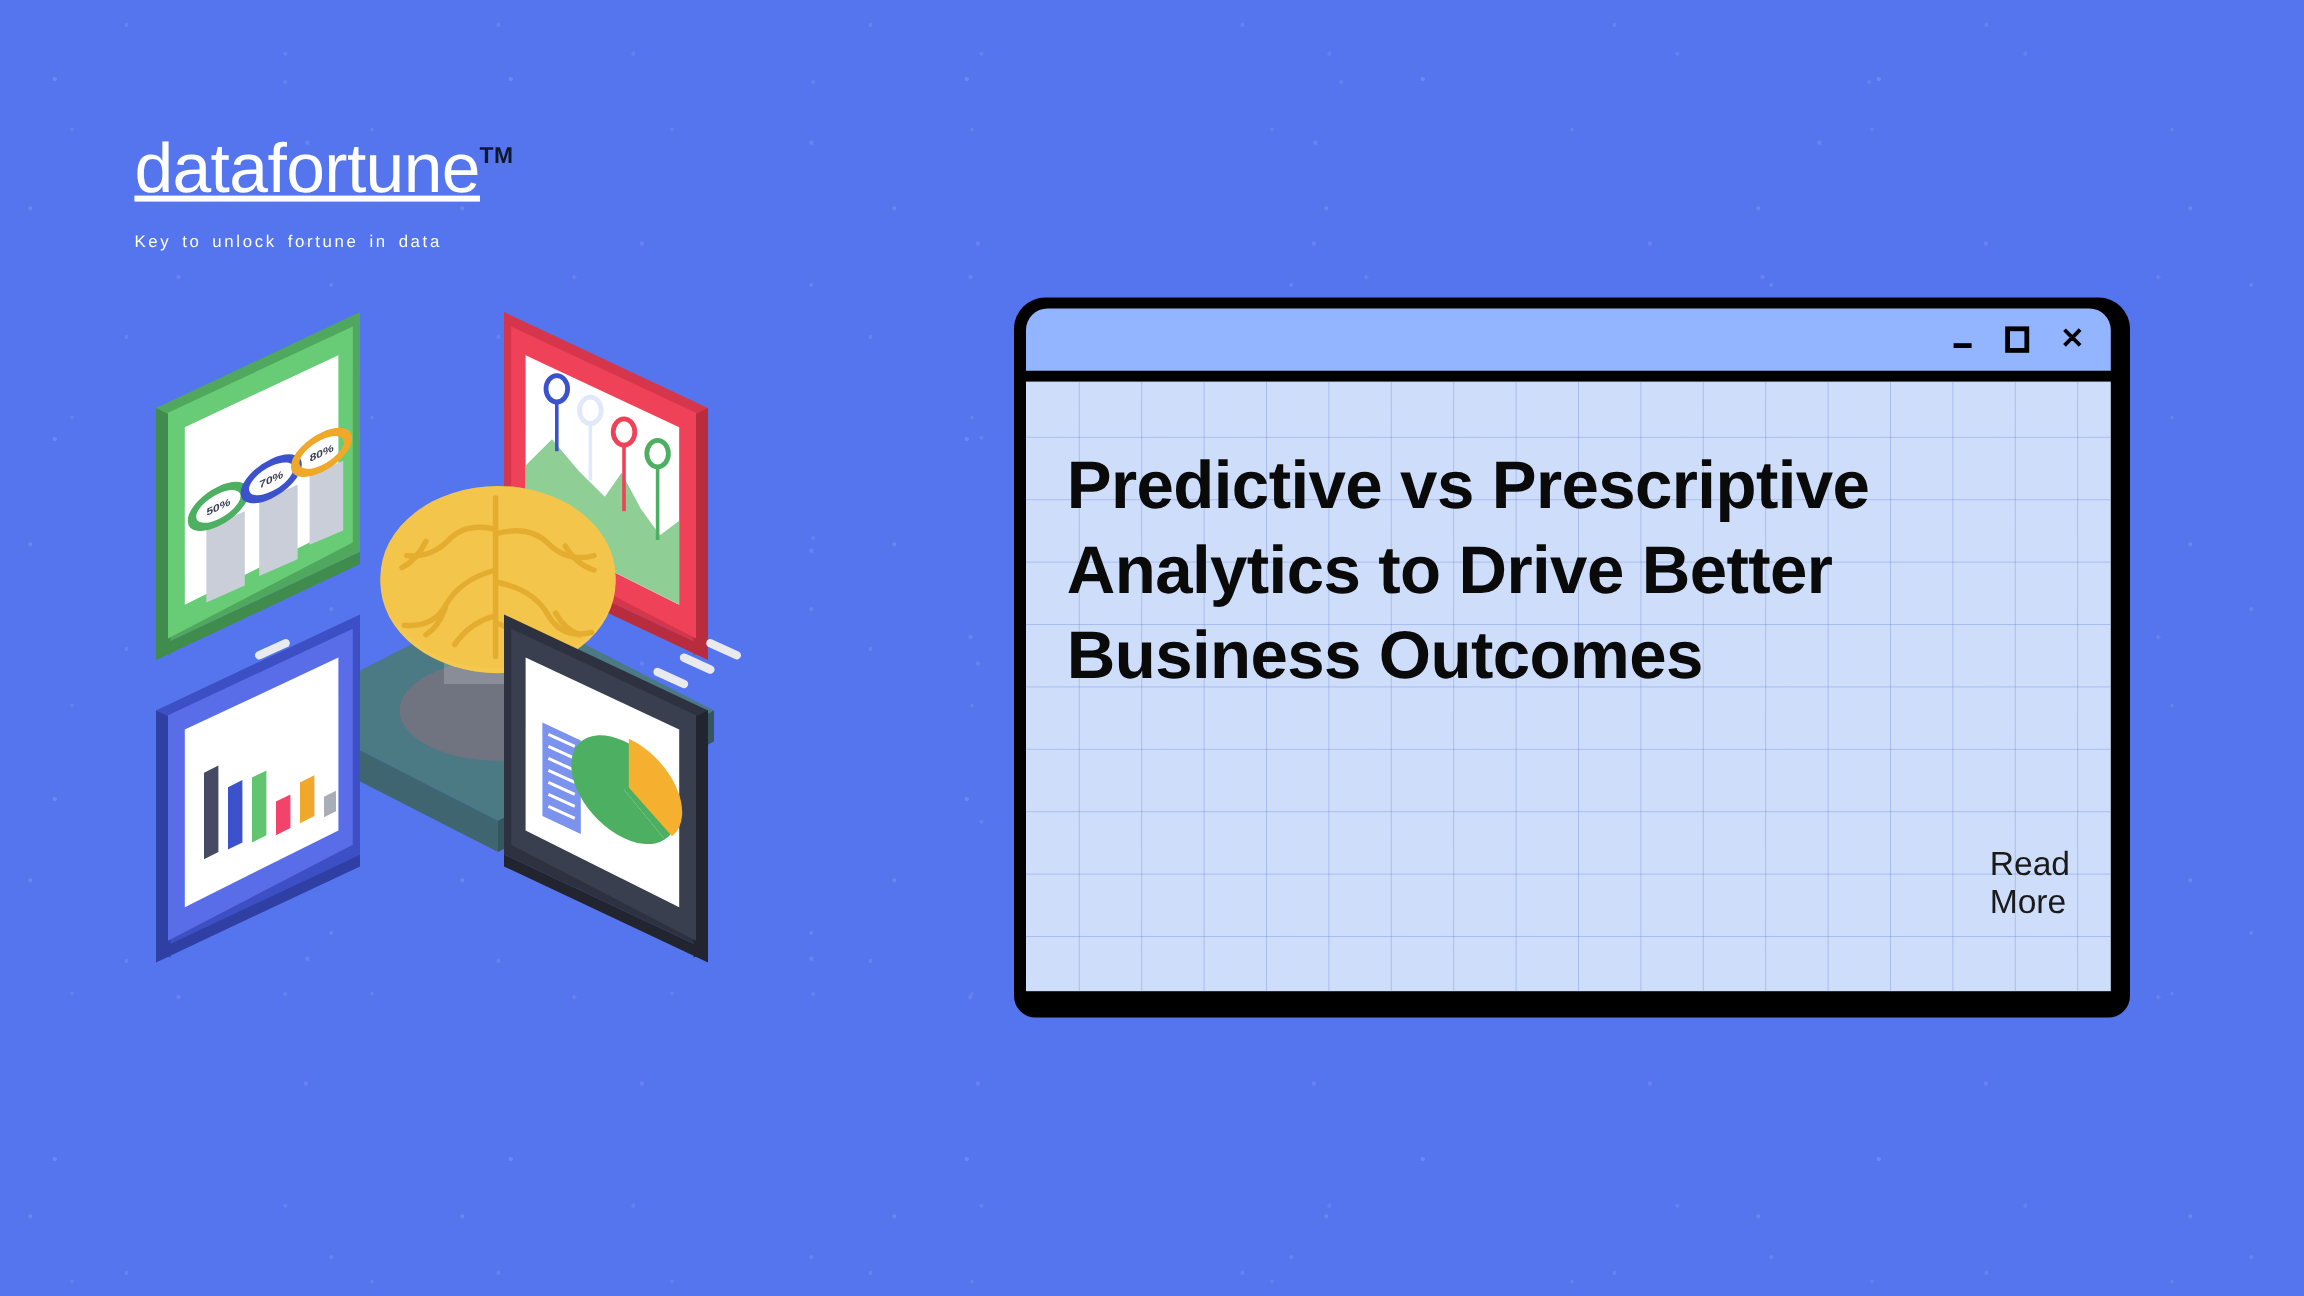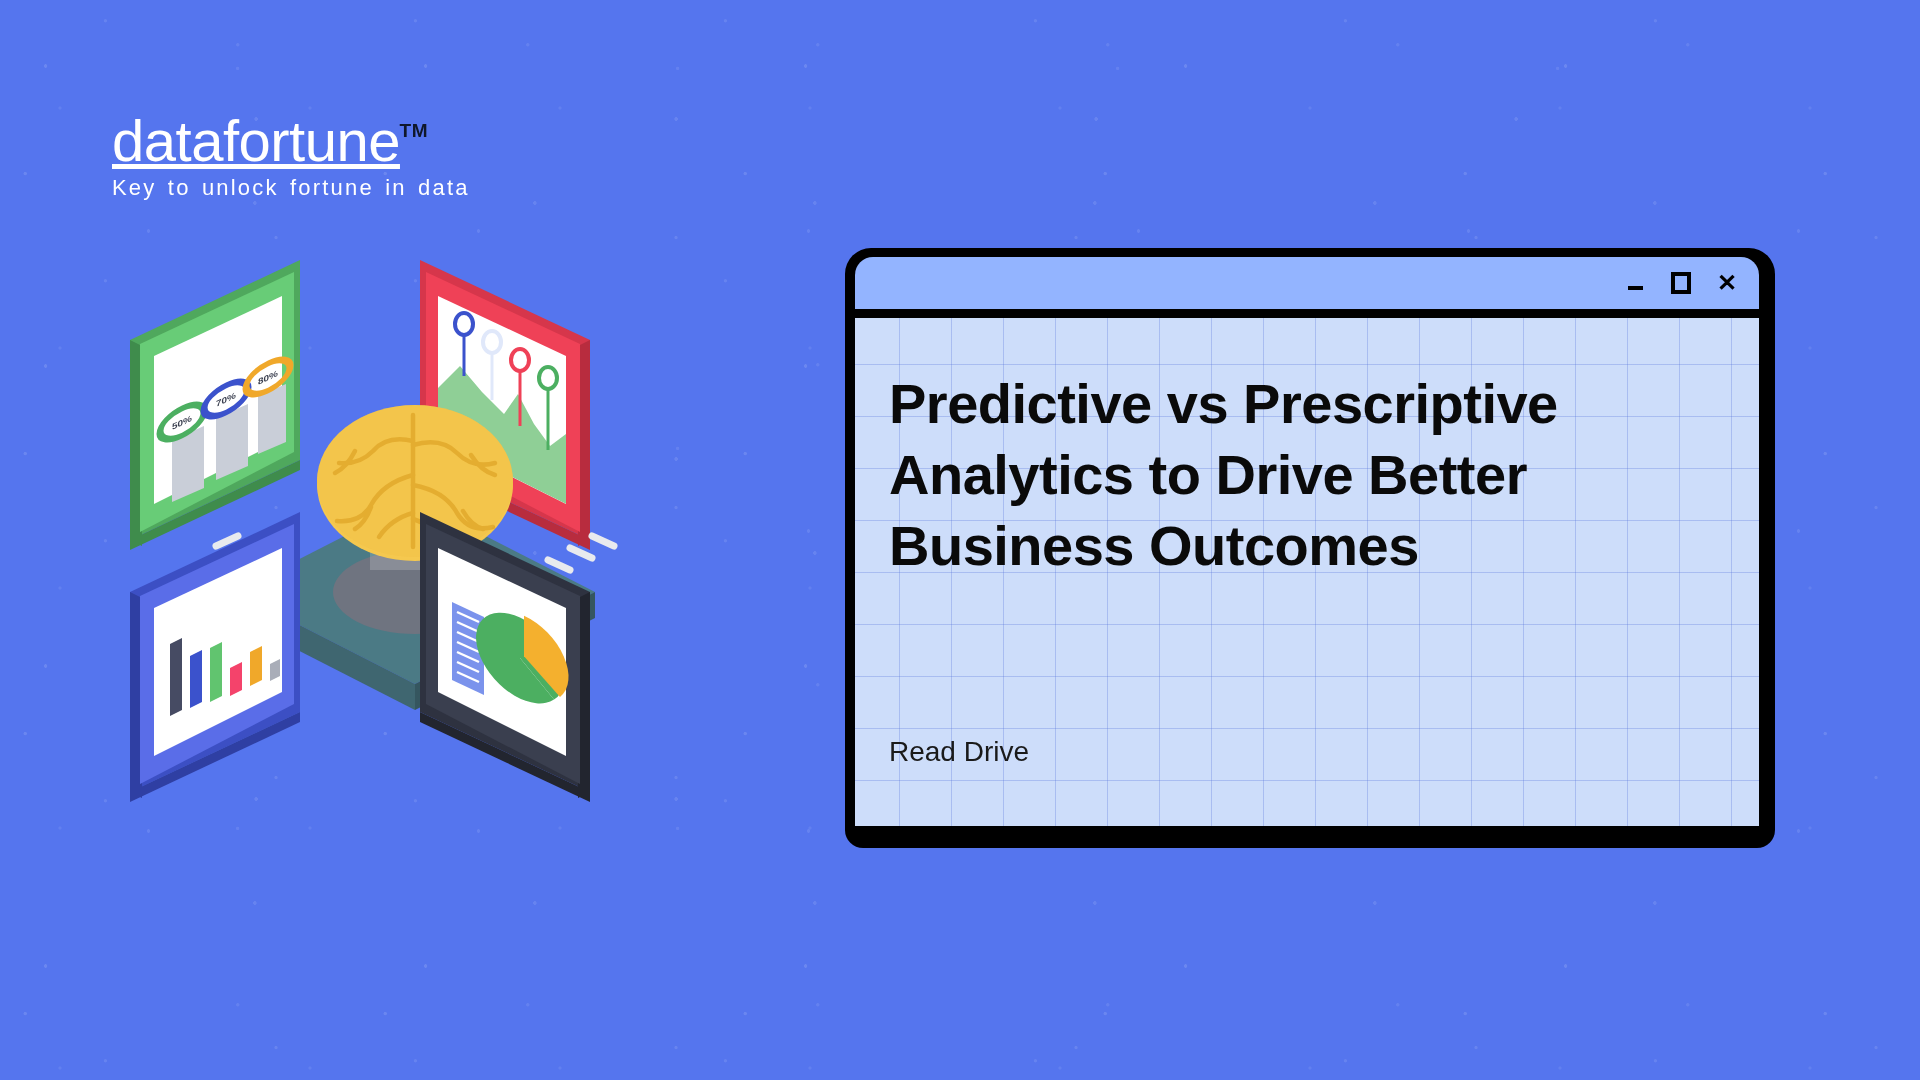--- a/index.html
+++ b/index.html
@@ -35,21 +35,21 @@
   .logo-word{
     position:relative; display:inline-block;
     font-size:58px; line-height:58px; color:#ffffff;
     font-weight:400; letter-spacing:-.5px;text-decoration:underline;
   }
   .logo-tm{
     position:absolute; right:-28px; top:-10px;
     font-size:19px; font-weight:700; color:#0f172a; letter-spacing:.5px;
   }
   .logo-tagline{
-    margin-top:5px; font-size:22px; color:#ffffff;
+    margin-top:23px; font-size:14px; color:#ffffff;
     letter-spacing:2.2px; word-spacing:3px; white-space:nowrap;
   }
 
   
   .illustration{ position:absolute; left:120px; top:240px; width:640px; height:630px; }
   .illustration svg{ display:block; }
 
   
   .window{
     position:absolute; left:845px; top:248px;
@@ -88,21 +88,21 @@
     overflow:hidden;
     background-image:
       linear-gradient(to right, rgba(92,120,220,.32) 1px, transparent 1px),
       linear-gradient(to bottom, rgba(92,120,220,.32) 1px, transparent 1px);
     background-size:52px 52px;
     background-position:-8px -6px;
   }
   .window-content{
     position:absolute; left:0; top:0; right:0; bottom:0;
     padding:50px 34px 0 34px;
-    display:flex; flex-direction:column;
+    display:flex; flex-direction:row;
   }
   .card-title{
     font-size:56px; line-height:1.27; font-weight:700; color:#0a0a0a;
     letter-spacing:-.5px; max-width:840px;
   }
   .card-readmore{
     margin-top:auto; margin-bottom:58px;
     font-size:28px; font-weight:400; color:#1a1a1a; cursor:pointer;
     align-self:flex-start;
   }
@@ -276,16 +276,16 @@
 
   <div class="window-titlebar">
     <div class="win-btn minimize"></div>
     <div class="win-btn maximize"></div>
     <div class="win-btn close">✕</div>
   </div>
 
   <div class="window-body">
     <div class="window-content">
       <h1 class="card-title">Predictive vs Prescriptive Analytics to Drive Better Business Outcomes</h1>
-      <a class="card-readmore">Read Drive</a>
+      <a class="card-readmore">Read More</a>
     </div>
   </div>
 </div>
 
 </body></html>

